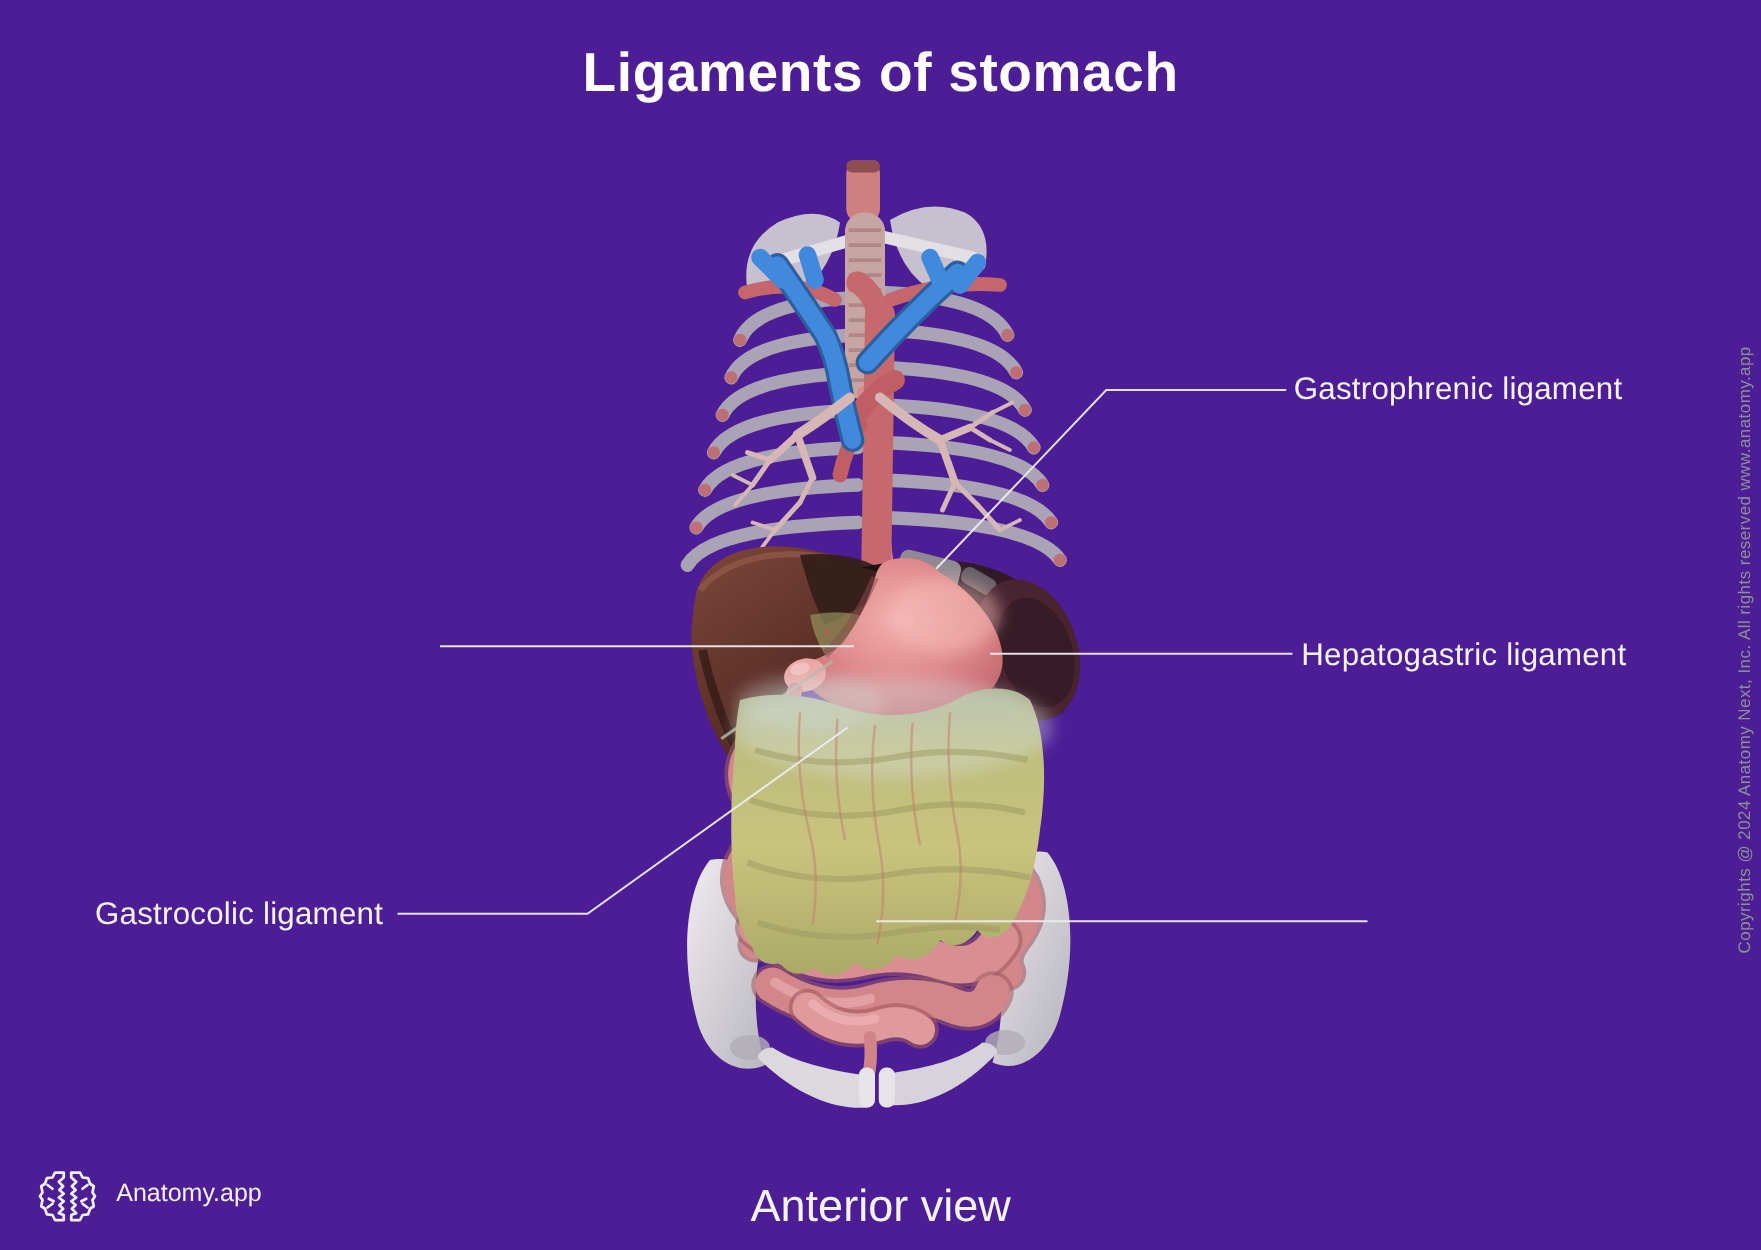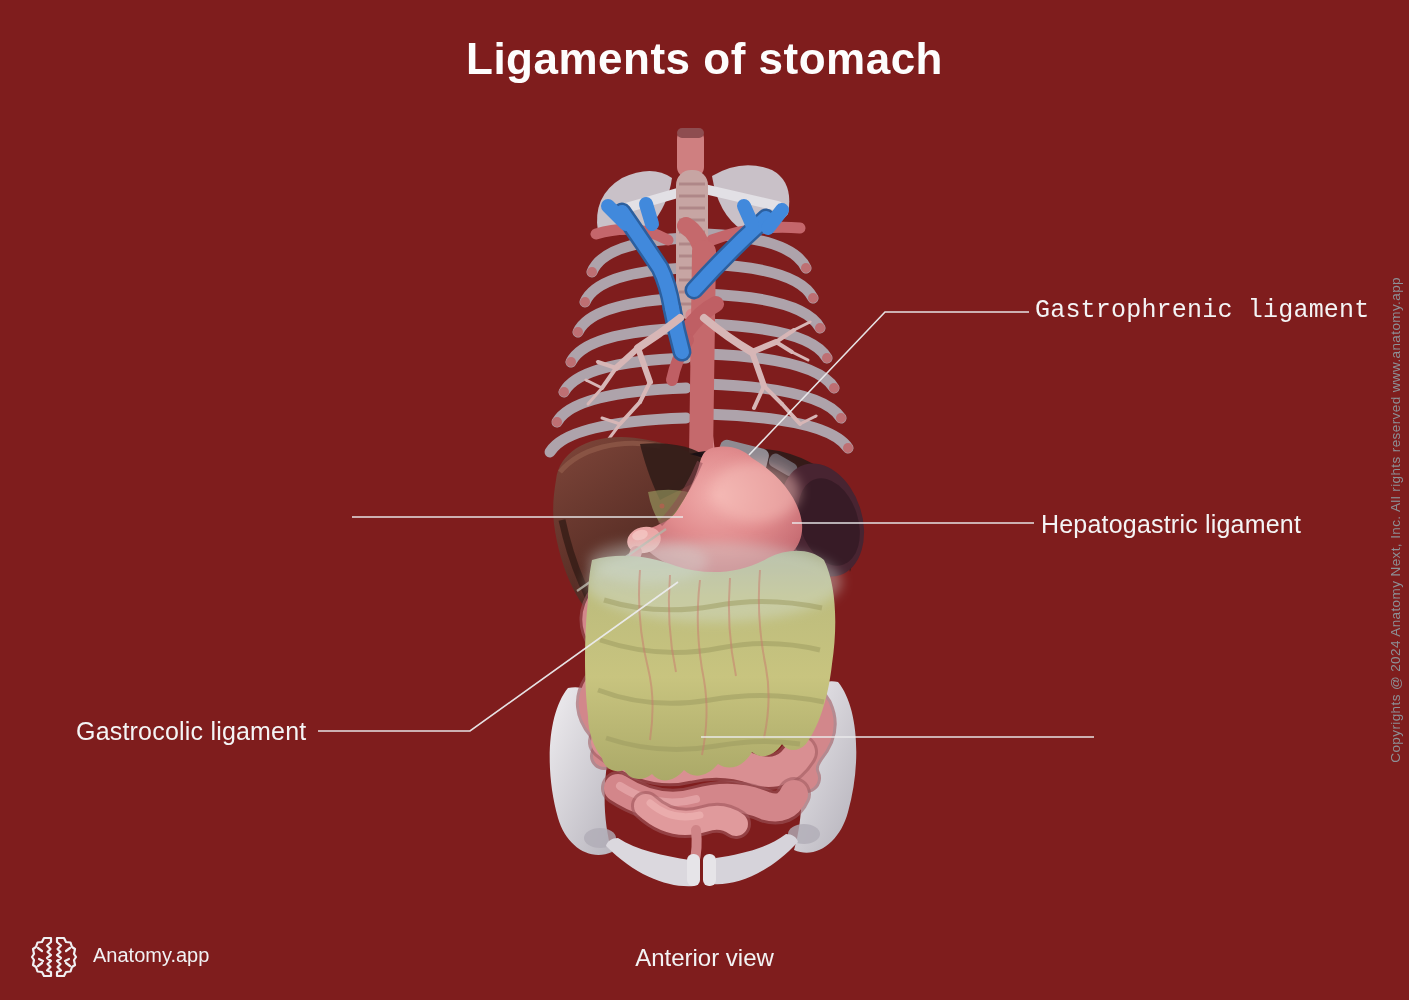--- a/index.html
+++ b/index.html
@@ -1,44 +1,44 @@
 <!DOCTYPE html>
 <html><head>
 <meta charset="utf-8">
 <style>
   html,body{margin:0;padding:0;background:#0d0f13;}
   .stage{
     position:relative;width:1409px;height:1000px;overflow:hidden;
-    background:#7f1d1d;
+    background:#4c1d95;
     font-family:"Liberation Sans","DejaVu Sans",sans-serif;
     color:#f5f5f6;
   }
   .page-title{
     position:absolute;top:34px;left:0;width:100%;margin:0;
     text-align:center;font-size:44px;font-weight:700;letter-spacing:.5px;
     color:#fdfdfd;
   }
   .fig-svg{position:absolute;left:0;top:0;width:1409px;height:1000px;}
   .anat-label{
     position:absolute;font-size:25px;font-weight:400;letter-spacing:.2px;
     color:#f4f4f5;white-space:nowrap;line-height:30px;
   }
-  .lbl-gastrophrenic{left:1035px;top:296px;font-family:Liberation Mono, monospace;}
+  .lbl-gastrophrenic{left:1035px;top:296px;}
   .lbl-hepatogastric{left:75px;top:502px;}
   .lbl-gastrosplenic{left:1041px;top:509px;}
   .lbl-gastrocolic{left:76px;top:716px;}
   .lbl-greater-omentum{left:1101px;top:722px;}
   .footer-logo{position:absolute;left:30px;top:933px;width:48px;height:48px;}
   .brand-name{
     position:absolute;left:93px;top:944px;font-size:20px;font-weight:400;
     color:#f1f1f3;white-space:nowrap;
   }
   .view-label{
     position:absolute;left:50%;transform:translateX(-50%);top:944px;
-    font-size:24px;font-weight:500;color:#f3f3f4;white-space:nowrap;
+    font-size:36px;font-weight:500;color:#f3f3f4;white-space:nowrap;
   }
   .copyright{
     position:absolute;right:2px;top:248px;height:544px;width:24px;
     display:flex;align-items:center;justify-content:center;
   }
   .copyright span{
     writing-mode:vertical-rl;transform:rotate(180deg);white-space:nowrap;
     font-size:13.5px;letter-spacing:.4px;color:#8d9096;
   }
 </style>

